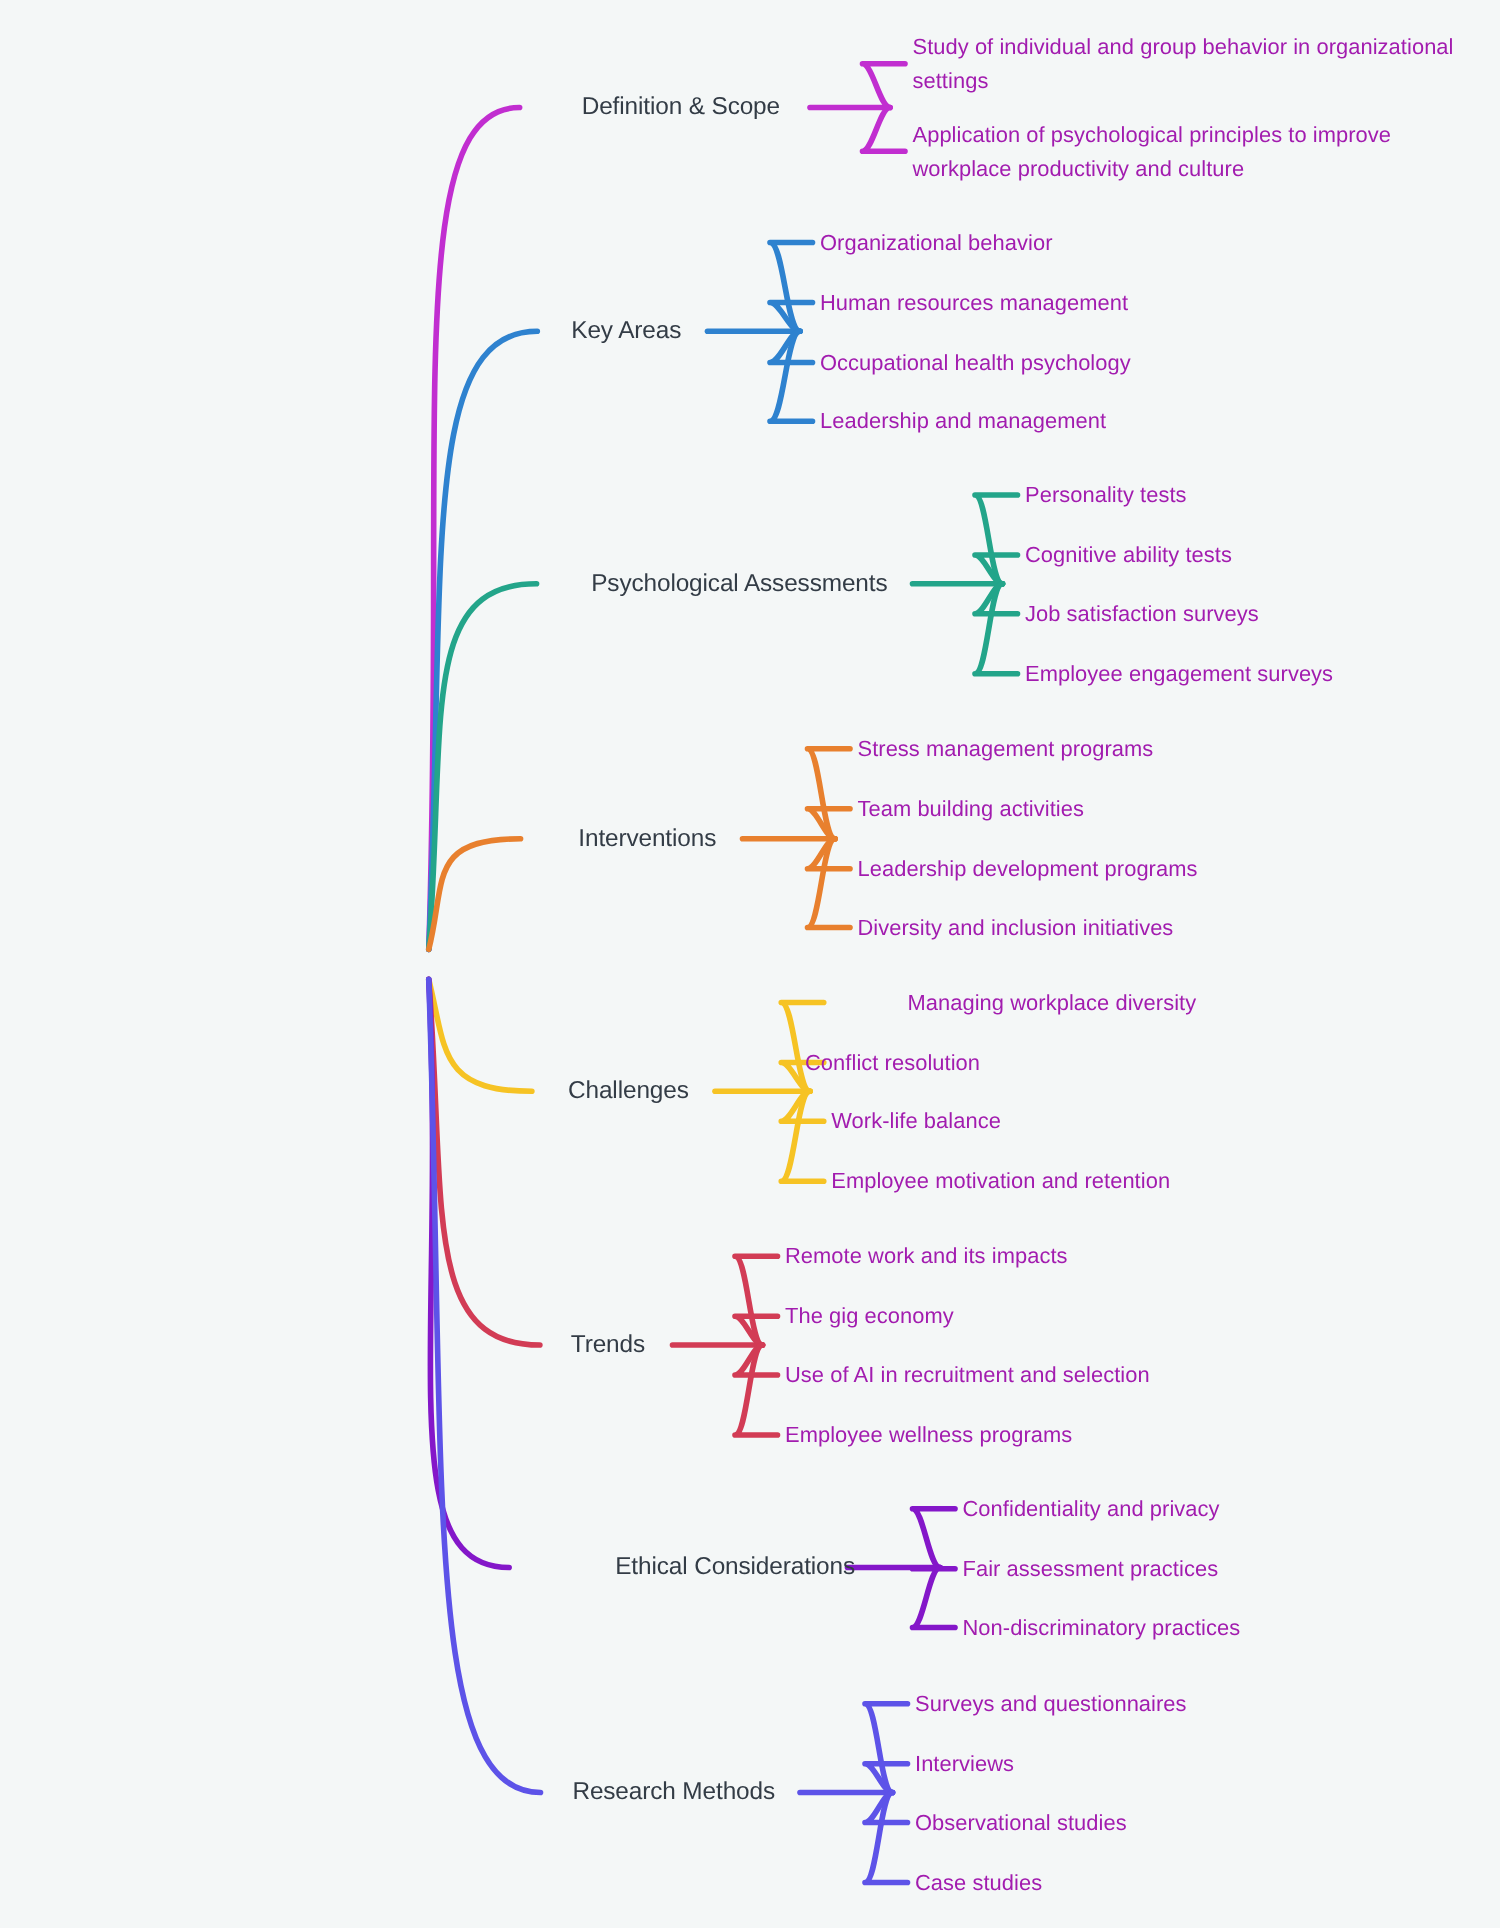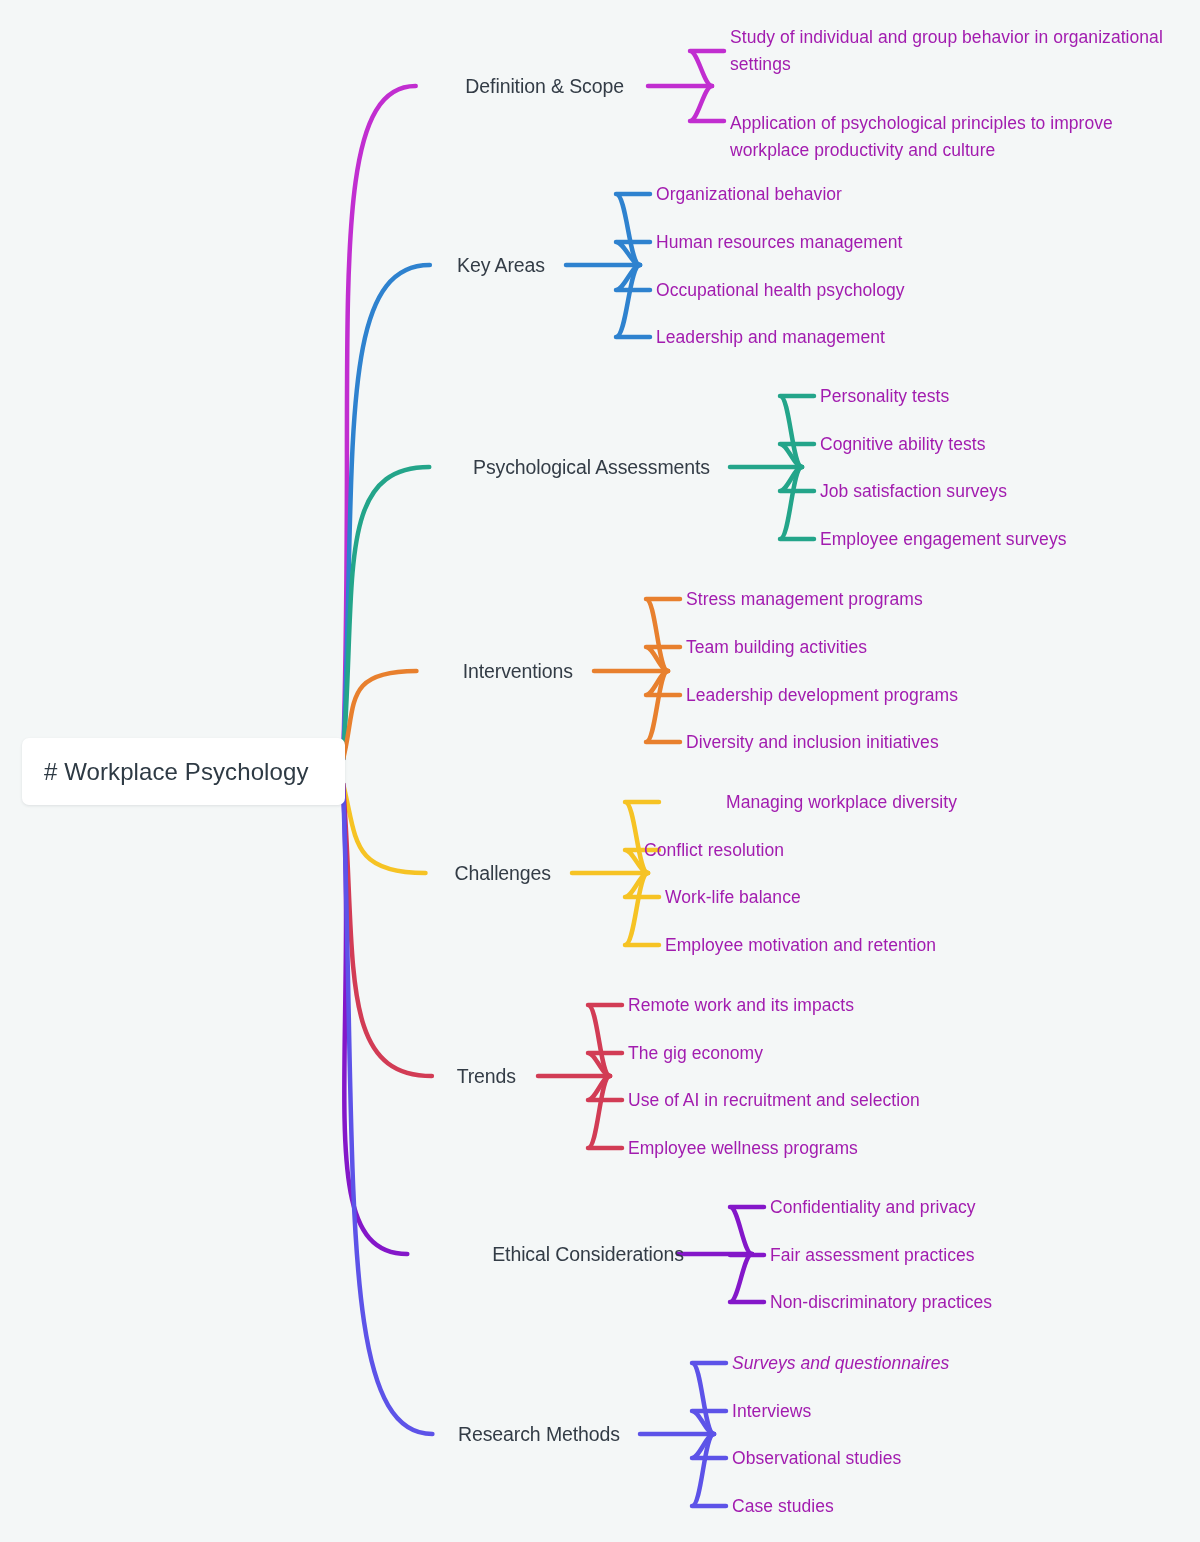--- a/index.html
+++ b/index.html
@@ -137,28 +137,25 @@
       <g>
         <path d="M 343 783.5 C 357 1186.81, 337.4 1434, 432.4 1434" fill="none" stroke="#5d53e8" stroke-width="4.5" stroke-linecap="round" stroke-linejoin="round"></path>
         <path d="M 640 1434 L 714 1434" fill="none" stroke="#5d53e8" stroke-width="4.5" stroke-linecap="round" stroke-linejoin="round"></path>
         <path d="M 714 1434 C 704.1209523809524 1434, 701.8790476190476 1363, 692 1363 L 726 1363" fill="none" stroke="#5d53e8" stroke-width="4.5" stroke-linecap="round" stroke-linejoin="round"></path>
         <path d="M 714 1434 C 706.635238095238 1434, 699.364761904762 1411, 692 1411 L 726 1411" fill="none" stroke="#5d53e8" stroke-width="4.5" stroke-linecap="round" stroke-linejoin="round"></path>
         <path d="M 714 1434 C 706.5828571428572 1434, 699.4171428571428 1458, 692 1458 L 726 1458" fill="none" stroke="#5d53e8" stroke-width="4.5" stroke-linecap="round" stroke-linejoin="round"></path>
         <path d="M 714 1434 C 704.0685714285714 1434, 701.9314285714286 1506, 692 1506 L 726 1506" fill="none" stroke="#5d53e8" stroke-width="4.5" stroke-linecap="round" stroke-linejoin="round"></path>
       </g>
     </svg>
 
-  <div class="node-root" id="root-node" style="left: 22px; top: 738px; width: 323px; height: 67px;">
-    <span class="root-label"># Workplace Psychology</span>
-  </div>
 
   <div id="branch-layer">
       <div class="node-branch anchor-right" style="top: 86px; left: 0px; width: 624px;"><span>Definition &amp; Scope</span></div>
       <div class="node-leaf leaf-wrap" style="left: 730px; top: 51px;">Study of individual and group behavior in organizational settings</div>
-      <div class="node-leaf leaf-wrap" style="left: 730px; top: 121px; margin-top: 16px;">Application of psychological principles to improve workplace productivity and culture</div>
+      <div class="node-leaf leaf-wrap" style="left: 730px; top: 121px;">Application of psychological principles to improve workplace productivity and culture</div>
       <div class="node-branch anchor-right" style="top: 265px; left: 0px; width: 545px;"><span>Key Areas</span></div>
       <div class="node-leaf leaf-nowrap" style="left: 656px; top: 194px;">Organizational behavior</div>
       <div class="node-leaf leaf-nowrap" style="left: 656px; top: 242px;">Human resources management</div>
       <div class="node-leaf leaf-nowrap" style="left: 656px; top: 290px;">Occupational health psychology</div>
       <div class="node-leaf leaf-nowrap" style="left: 656px; top: 337px;">Leadership and management</div>
       <div class="node-branch anchor-right" style="top: 467px; left: 0px; width: 710px;"><span>Psychological Assessments</span></div>
       <div class="node-leaf leaf-nowrap" style="left: 820px; top: 396px;">Personality tests</div>
       <div class="node-leaf leaf-nowrap" style="left: 820px; top: 444px;">Cognitive ability tests</div>
       <div class="node-leaf leaf-nowrap" style="left: 820px; top: 491px;">Job satisfaction surveys</div>
       <div class="node-leaf leaf-nowrap" style="left: 820px; top: 539px;">Employee engagement surveys</div>
@@ -175,19 +172,19 @@
       <div class="node-branch anchor-right" style="top: 1076px; left: 0px; width: 516px;"><span>Trends</span></div>
       <div class="node-leaf leaf-nowrap" style="left: 628px; top: 1005px;">Remote work and its impacts</div>
       <div class="node-leaf leaf-nowrap" style="left: 628px; top: 1053px; text-align: center;">The gig economy</div>
       <div class="node-leaf leaf-nowrap" style="left: 628px; top: 1100px;">Use of AI in recruitment and selection</div>
       <div class="node-leaf leaf-nowrap" style="left: 628px; top: 1148px;">Employee wellness programs</div>
       <div class="node-branch anchor-right" style="top: 1254px; left: 0px; width: 657px; padding-left: 27px;"><span>Ethical Considerations</span></div>
       <div class="node-leaf leaf-nowrap" style="left: 770px; top: 1207px;">Confidentiality and privacy</div>
       <div class="node-leaf leaf-nowrap" style="left: 770px; top: 1255px;">Fair assessment practices</div>
       <div class="node-leaf leaf-nowrap" style="left: 770px; top: 1302px;">Non-discriminatory practices</div>
       <div class="node-branch anchor-right" style="top: 1434px; left: 0px; width: 620px;"><span>Research Methods</span></div>
-      <div class="node-leaf leaf-nowrap" style="left: 732px; top: 1363px; font-style: italic;">Surveys and questionnaires</div>
+      <div class="node-leaf leaf-nowrap" style="left: 732px; top: 1363px;">Surveys and questionnaires</div>
       <div class="node-leaf leaf-nowrap" style="left: 732px; top: 1411px;">Interviews</div>
       <div class="node-leaf leaf-nowrap" style="left: 732px; top: 1458px;">Observational studies</div>
       <div class="node-leaf leaf-nowrap" style="left: 732px; top: 1506px;">Case studies</div>
     </div>
 
 </div>
 
 </body></html>

